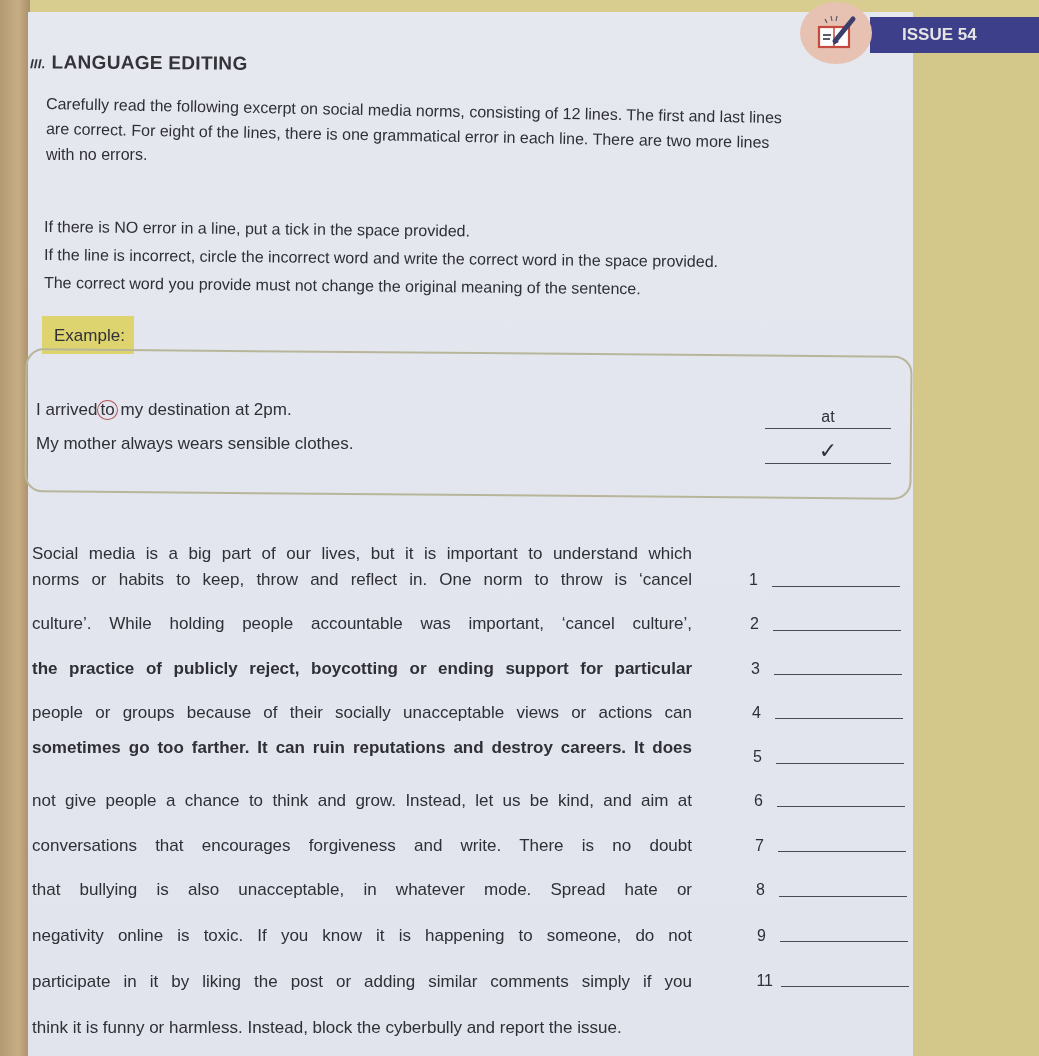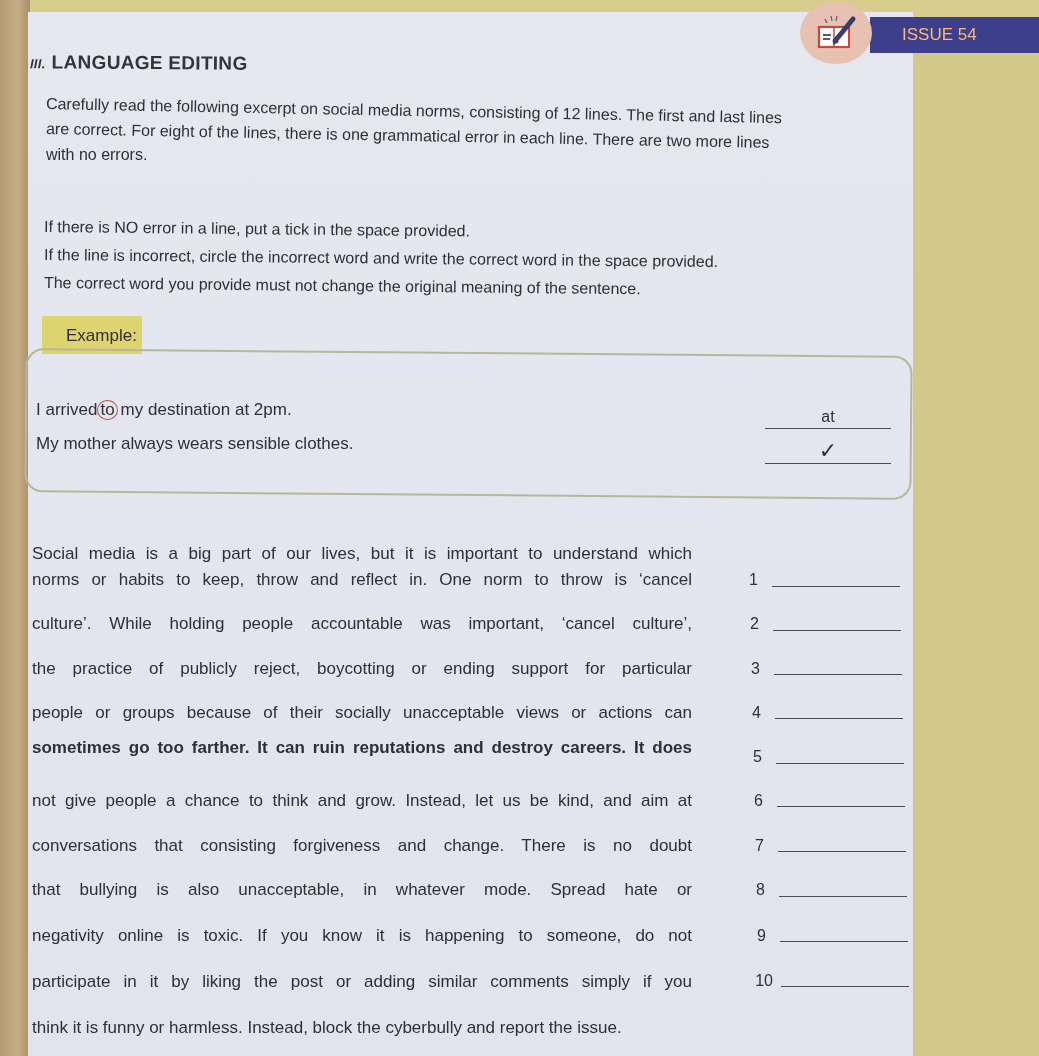--- a/index.html
+++ b/index.html
@@ -18,42 +18,42 @@
     position: absolute; left: 30px; top: 0; width: 1009px; height: 18px;
     background: #d8cd8e;
   }
   .page {
     position: absolute; left: 28px; top: 12px; width: 885px; height: 1044px;
     background: linear-gradient(180deg, #e6e8ef 0%, #e3e6ee 40%, #e1e4ec 100%);
   }
   .issue-banner {
     position: absolute; left: 870px; top: 17px; width: 169px; height: 36px;
     background: #3d3f8a;
-    color: #fdba74; font-weight: normal; font-size: 17px;
+    color: #e5e5e5; font-weight: bold; font-size: 17px;
     display: flex; align-items: center; padding-left: 32px;
   }
   .issue-badge {
     position: absolute; left: 800px; top: 2px; width: 72px; height: 62px;
     border-radius: 50%;
     background: #e7c2b2;
     display: flex; align-items: center; justify-content: center;
   }
   .section-title {
     position: absolute; left: 30px; top: 52px;
     font-weight: bold; font-size: 19px; letter-spacing: 0.3px; color: #333339;
     transform: rotate(0.4deg);
   }
   .section-title .roman { font-size: 13px; font-style: italic; margin-right: 6px; }
   .para {
     position: absolute; font-size: 16px; color: #2f2f36; white-space: nowrap;
   }
   .example-tag {
-    position: absolute; left: 42px; top: 316px; width: 100px; height: 38px;
+    position: absolute; left: 42px; top: 316px; width: 92px; height: 38px;
     background: #ded46f;
-    font-size: 17px; padding: 10px 0 0 24px; color: #303036;
+    font-size: 17px; padding: 10px 0 0 12px; color: #303036;
   }
   .example-box {
     position: absolute; left: 25px; top: 352px; width: 887px; height: 144px;
     border: 2px solid #b8b69a; border-radius: 18px;
     transform: rotate(0.5deg);
   }
   .ex-line { position: absolute; font-size: 17px; color: #2f2f36; white-space: nowrap; }
   .circled {
     display: inline-block; border: 1.5px solid #b35454; border-radius: 50%;
     padding: 0 2px; line-height: 18px; margin-top: 12px;
@@ -123,25 +123,25 @@
 <div class="ex-line" style="left:36px; top:434px;">My mother always wears sensible clothes.</div>
 
 <div class="ans-text" style="left:765px; top:408px;">at</div>
 <div class="ans-line" style="left:765px; top:428px;"></div>
 <div class="ans-text" style="left:765px; top:438px; font-size:22px;">✓</div>
 <div class="ans-line" style="left:765px; top:463px;"></div>
 
 <div class="passage-line" style="top:544px;">Social media is a big part of our lives, but it is important to understand which</div>
 <div class="passage-line" style="top:570px;">norms or habits to keep, throw and reflect in. One norm to throw is ‘cancel</div>
 <div class="passage-line" style="top:614px;">culture’. While holding people accountable was important, ‘cancel culture’,</div>
-<div class="passage-line" style="top:659px;">the practice of publicly reject, boycotting or ending support for particular</div>
+<div class="passage-line" style="top:659px;font-weight:bold;">the practice of publicly reject, boycotting or ending support for particular</div>
 <div class="passage-line" style="top:703px;">people or groups because of their socially unacceptable views or actions can</div>
 <div class="passage-line" style="top:738px;font-weight:bold;">sometimes go too farther. It can ruin reputations and destroy careers. It does</div>
 <div class="passage-line" style="top:791px;">not give people a chance to think and grow. Instead, let us be kind, and aim at</div>
-<div class="passage-line" style="top:836px;">conversations that consisting forgiveness and change. There is no doubt</div>
+<div class="passage-line" style="top:836px;">conversations that encourages forgiveness and write. There is no doubt</div>
 <div class="passage-line" style="top:880px;">that bullying is also unacceptable, in whatever mode. Spread hate or</div>
 <div class="passage-line" style="top:926px;">negativity online is toxic. If you know it is happening to someone, do not</div>
 <div class="passage-line" style="top:972px;">participate in it by liking the post or adding similar comments simply if you</div>
 <div class="passage-line" style="top:1018px; text-align-last:left;">think it is funny or harmless. Instead, block the cyberbully and report the issue.</div>
 
 <div class="num" style="left:732px; top:571px;">1</div>
 <div class="blank" style="left:772px; top:586px;"></div>
 
 <div class="num" style="left:733px; top:615px;">2</div>
 <div class="blank" style="left:773px; top:630px;"></div>
@@ -160,14 +160,14 @@
 
 <div class="num" style="left:738px; top:837px;">7</div>
 <div class="blank" style="left:778px; top:851px;"></div>
 
 <div class="num" style="left:739px; top:881px;">8</div>
 <div class="blank" style="left:779px; top:896px;"></div>
 
 <div class="num" style="left:740px; top:927px;">9</div>
 <div class="blank" style="left:780px; top:941px;"></div>
 
-<div class="num" style="left:747px; top:972px;">10</div>
+<div class="num" style="left:747px; top:972px;">11</div>
 <div class="blank" style="left:781px; top:986px;"></div>
 
 </body></html>

